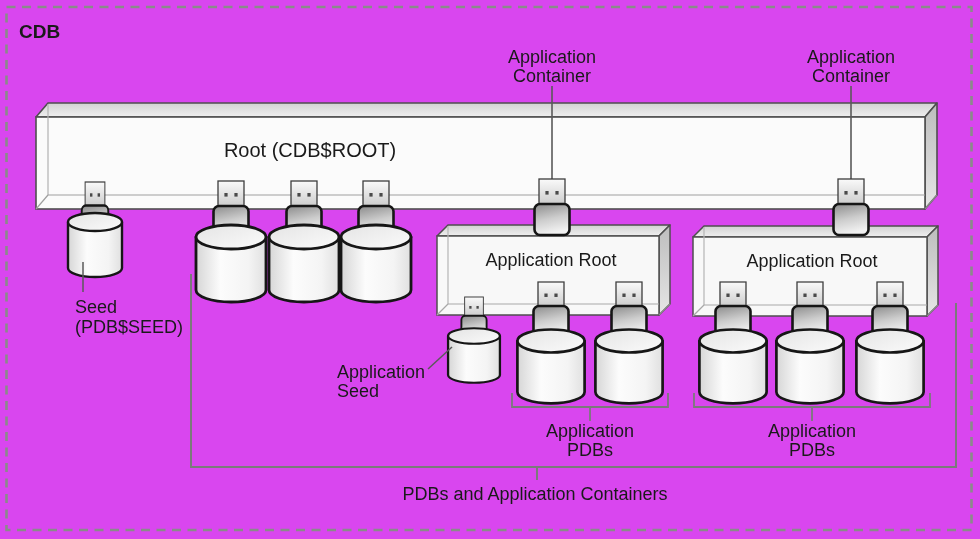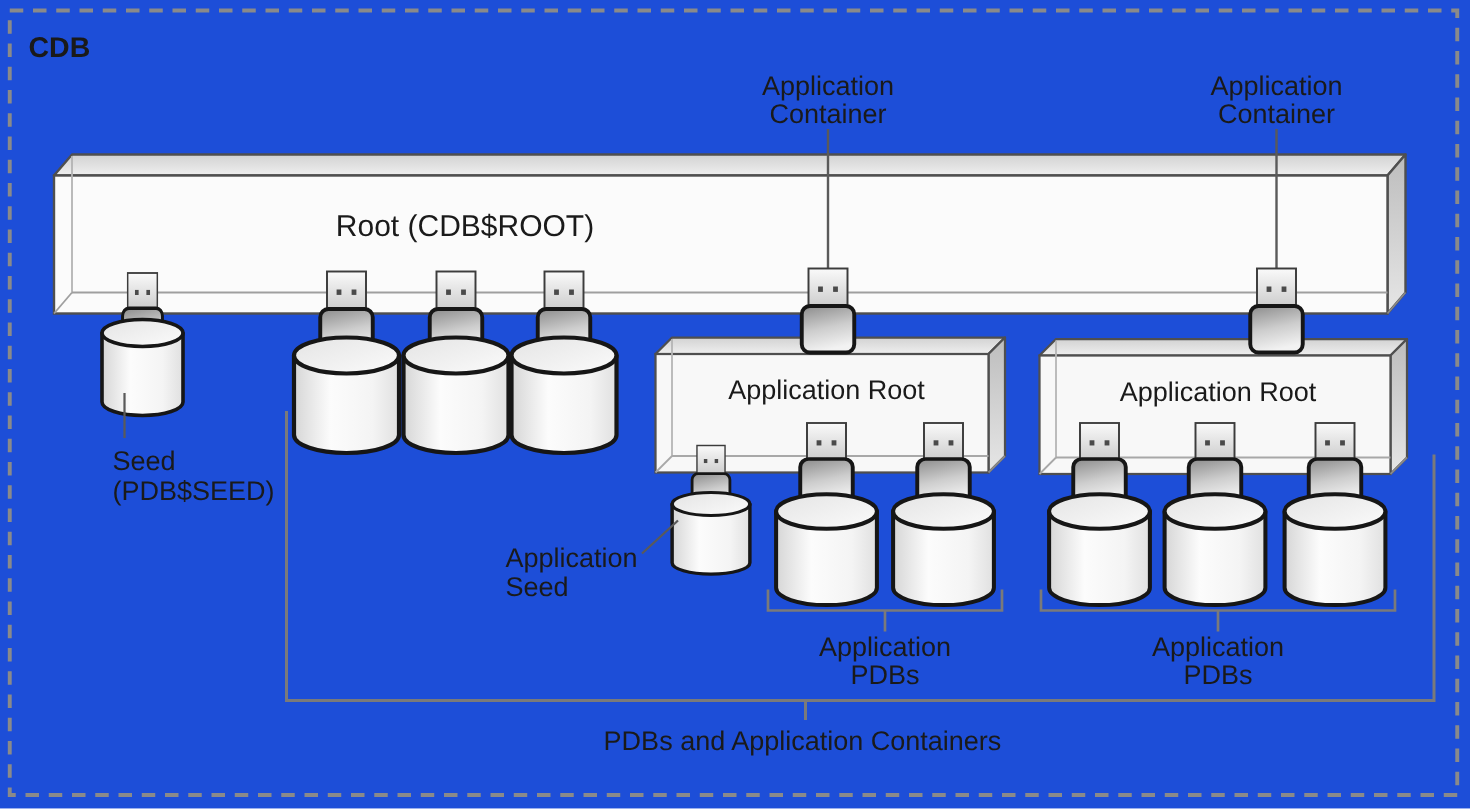--- a/index.html
+++ b/index.html
@@ -1,16 +1,16 @@
 <!DOCTYPE html>
 <html><head>
 <meta charset="utf-8">
 <style>
   html,body{margin:0;padding:0;background:#ffffff;}
-  .stage{position:relative;width:980px;height:539px;background:#1d4ed8;overflow:hidden;}
+  .stage{position:relative;width:980px;height:539px;background:#d946ef;overflow:hidden;}
   svg{display:block;}
   text{font-family:"Liberation Sans", sans-serif;fill:#1a1a1a;}
   .lbl{font-size:18px;}
   .lbl-root{font-size:20px;}
   .lbl-cdb{font-size:19px;font-weight:bold;}
 </style>
 </head>
 <body>
 
 <div class="stage">

